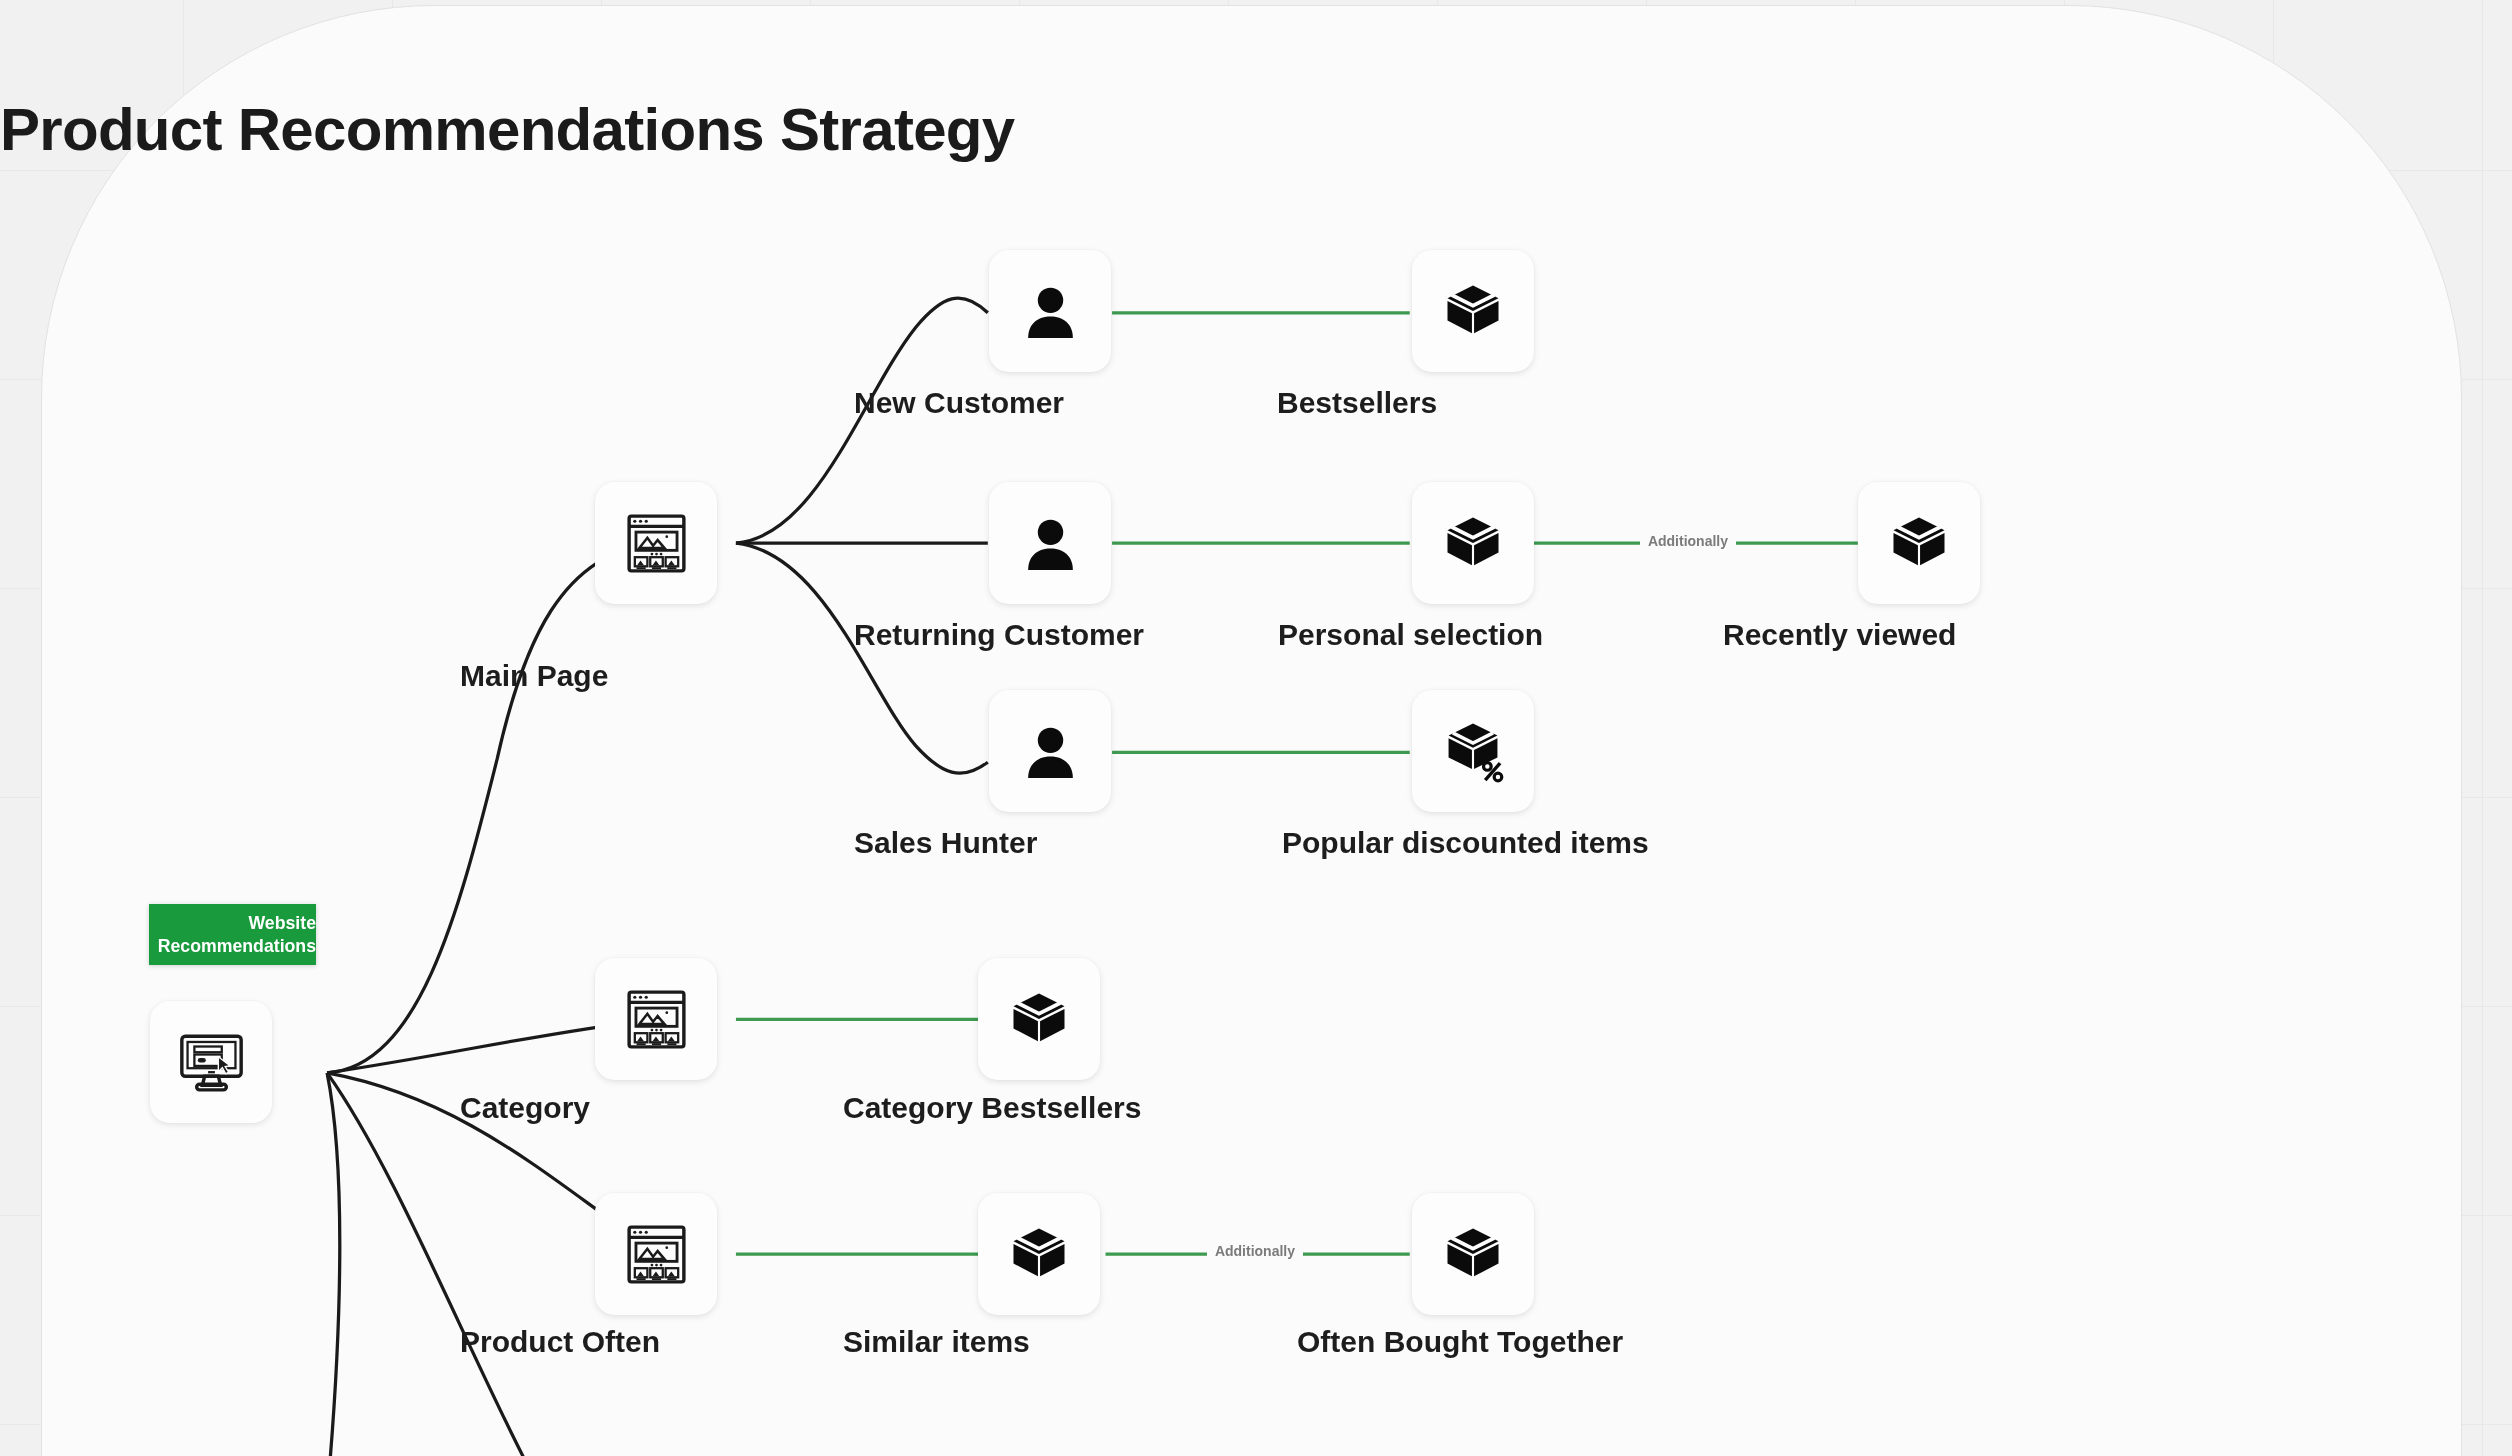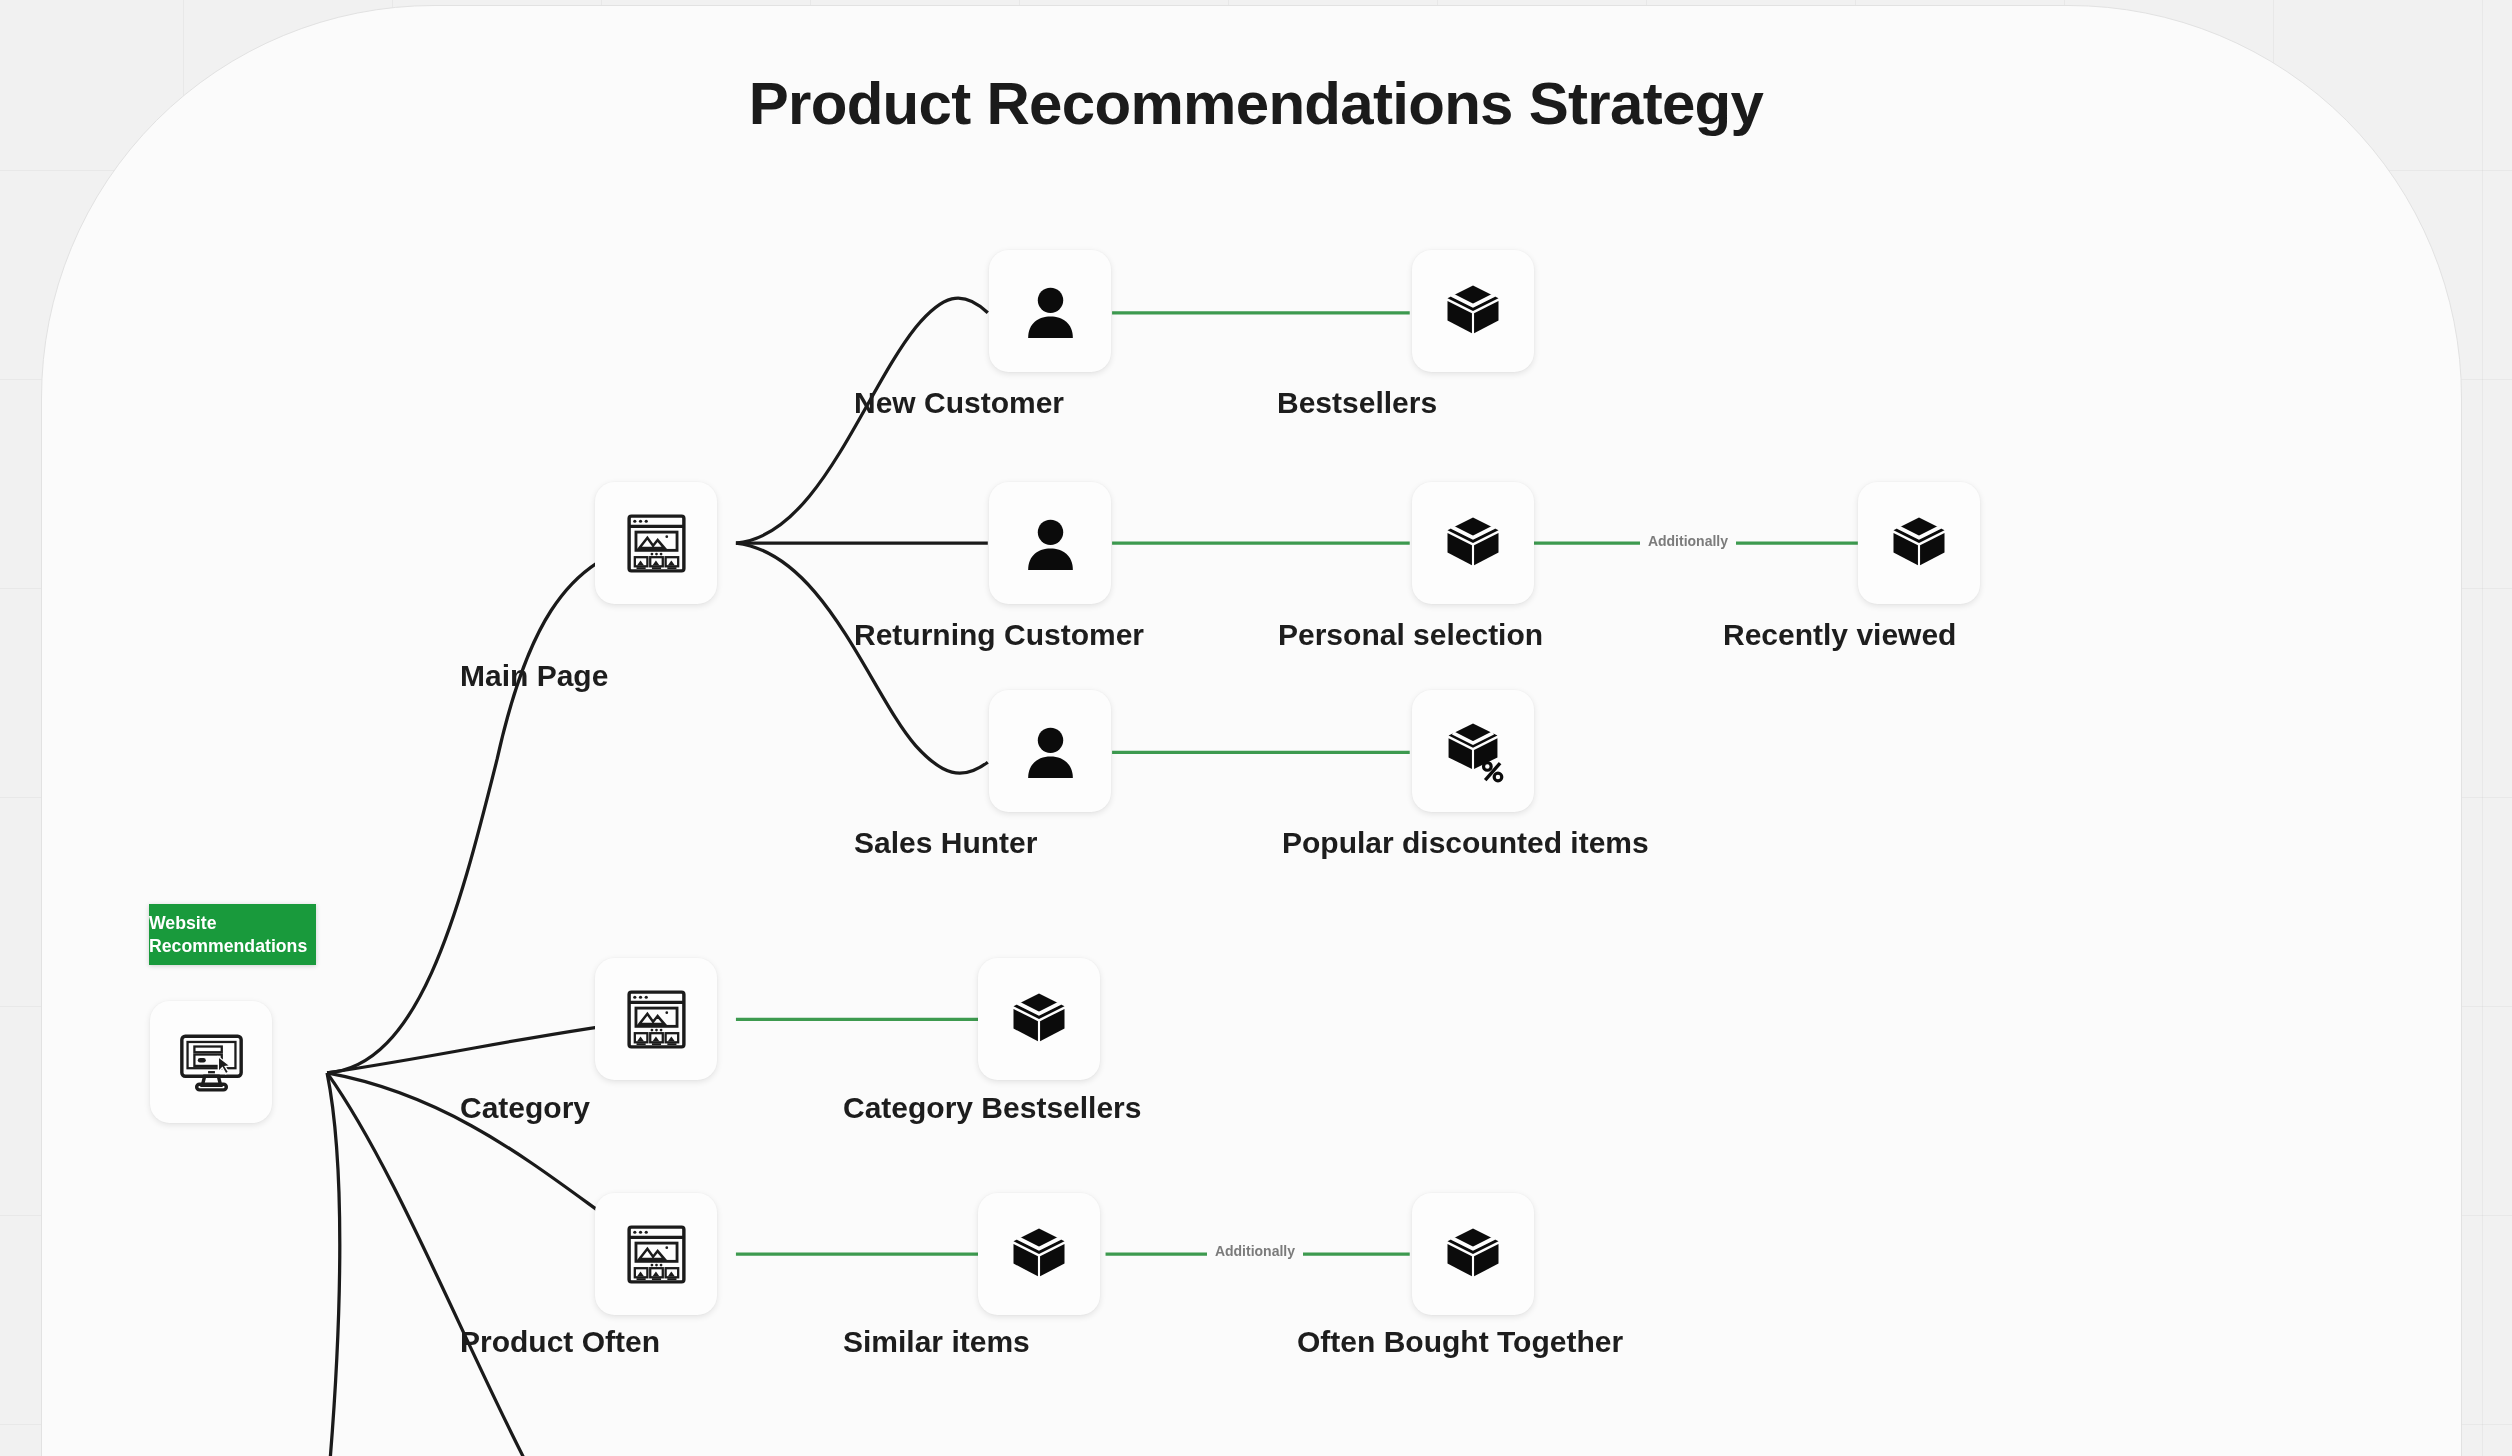--- a/index.html
+++ b/index.html
@@ -36,23 +36,23 @@
     border: 1.3px solid #e2e2e2;
     border-radius: 393px 393px 26px 26px;
     box-sizing: border-box;
     overflow: hidden;
   }
 
   
   #title {
     position: absolute;
     left: 0;
-    top: 69px;
+    top: 95px;
     width: 2512px;
-    text-align: center;
+    text-align: left;
     font-size: 60px;
     font-weight: 700;
     letter-spacing: -0.7px;
     color: #1b1b1b;
     font-family: "Liberation Sans", sans-serif;
     white-space: nowrap;
   }
 
   
   #edges {
@@ -91,21 +91,21 @@
   
   #badge {
     position: absolute;
     left: 149px;
     top: 904px;
     width: 167px;
     height: 61px;
     background: #199a3c;
     display: flex;
     flex-direction: column;
-    align-items: flex-start;
+    align-items: flex-end;
     justify-content: center;
     box-shadow: 0 1.3px 4.6px rgba(0,0,0,0.18);
   }
   #badge span {
     color: #ffffff;
     font-size: 17.7px;
     font-weight: 700;
     line-height: 1.30;
     text-align: center;
     font-family: "Liberation Sans", sans-serif;

